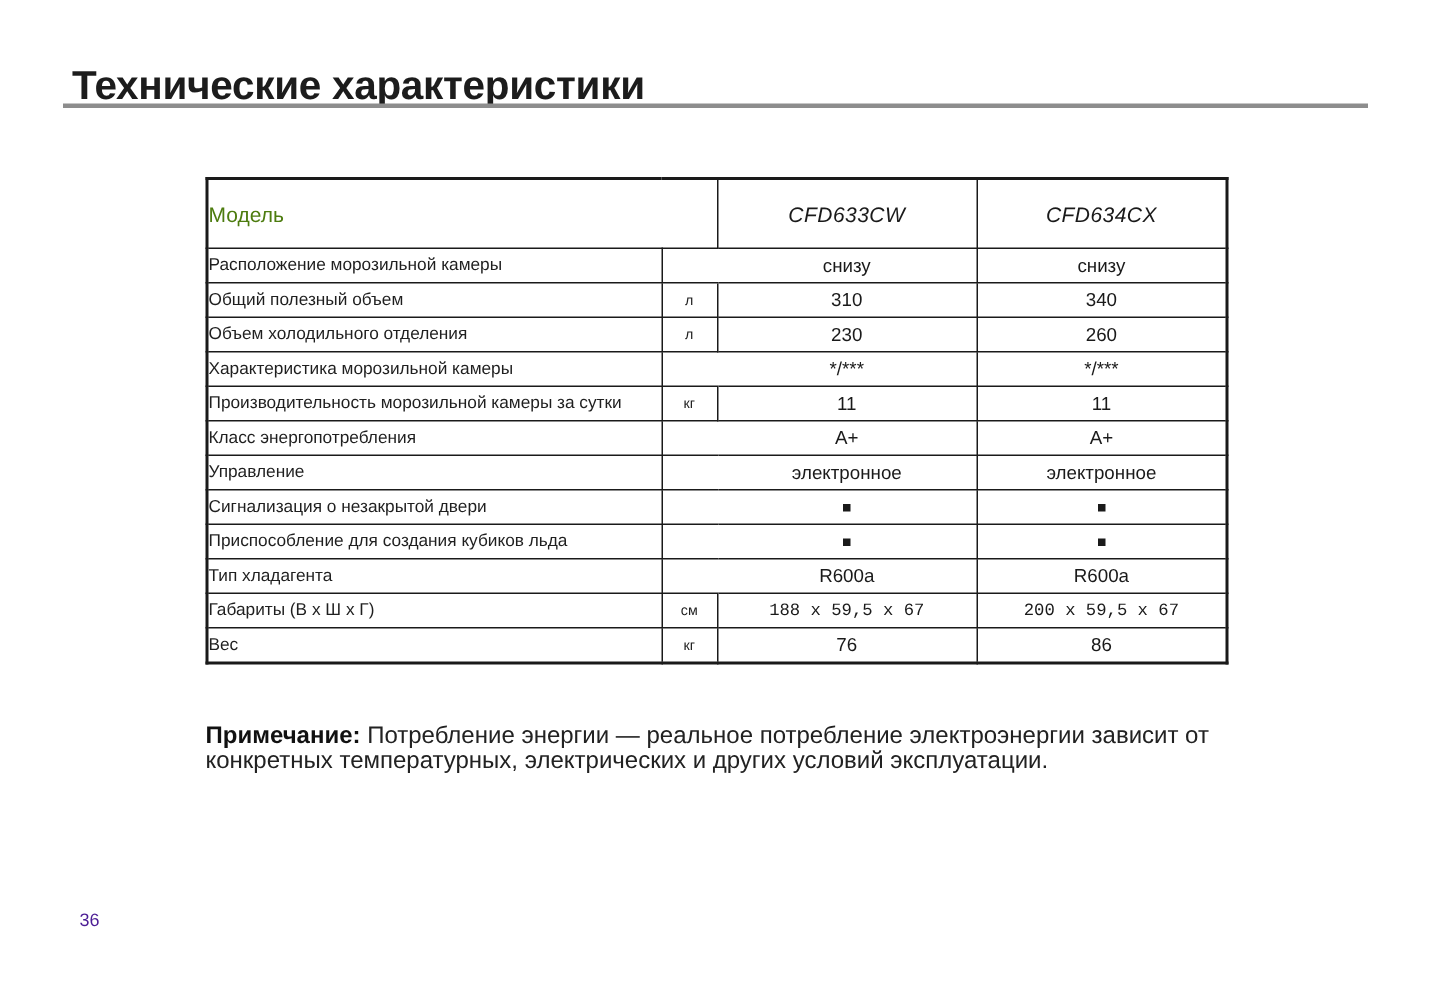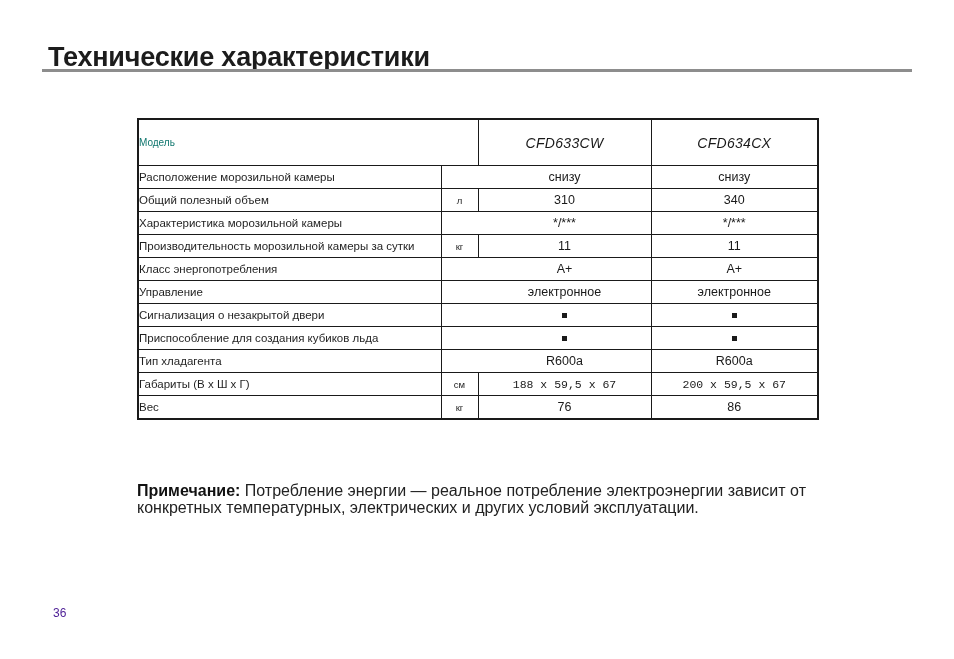--- a/index.html
+++ b/index.html
@@ -67,23 +67,23 @@
   
   col.c-label { width: 303px; }
   col.c-unit  { width: 37px; }
   col.c-m1    { width: 173px; }
   col.c-m2    { width: 167px; }
 
   
   tr.head-row td { height: 45px; }
   .head-model {
     padding-left: 13px;
-    font-size: 10px;
+    font-size: 14px;
     font-weight: bold;
-    color: #0f766e;
+    color: #4d7c0f;
   }
   .head-code {
     text-align: center;
     font-size: 14px;
     font-style: italic;
     color: #1a1a1a;
     letter-spacing: 0.3px;
   }
 
   
@@ -175,20 +175,26 @@
             <td class="cell-val">снизу</td>
             <td class="cell-val">снизу</td>
           </tr>
           <tr class="data-row">
             <td class="cell-label">Общий полезный объем</td>
             <td class="cell-unit">л</td>
             <td class="cell-val">310</td>
             <td class="cell-val">340</td>
           </tr>
           <tr class="data-row">
+            <td class="cell-label">Объем холодильного отделения</td>
+            <td class="cell-unit">л</td>
+            <td class="cell-val">230</td>
+            <td class="cell-val">260</td>
+          </tr>
+          <tr class="data-row">
             <td class="cell-label">Характеристика морозильной камеры</td>
             <td class="cell-unit empty"></td>
             <td class="cell-val">*/***</td>
             <td class="cell-val">*/***</td>
           </tr>
           <tr class="data-row">
             <td class="cell-label">Производительность морозильной камеры за сутки</td>
             <td class="cell-unit">кг</td>
             <td class="cell-val">11</td>
             <td class="cell-val">11</td>

